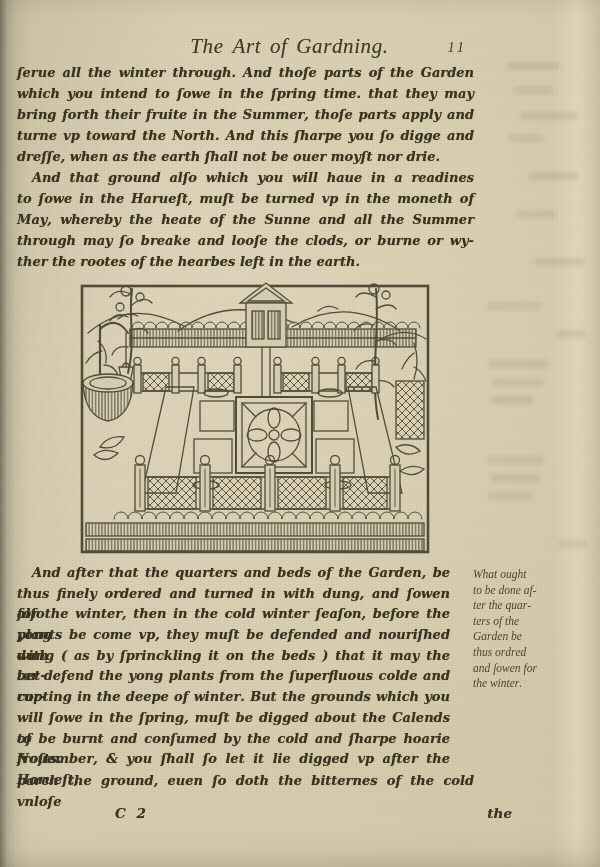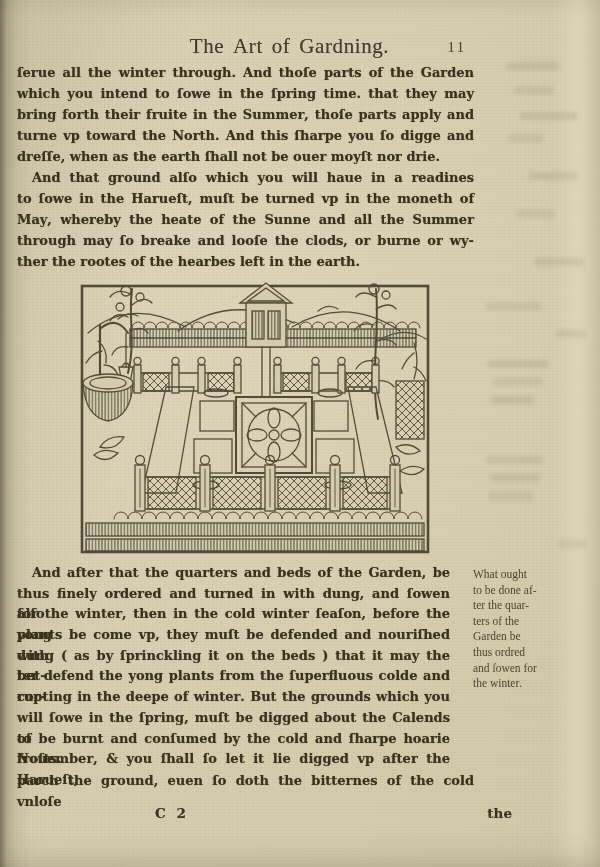--- a/index.html
+++ b/index.html
@@ -3,20 +3,21 @@
 <meta charset="utf-8">
 <style>
   html,body{margin:0;padding:0;}
   body{width:600px;height:867px;overflow:hidden;background:#b9af93;}
   .page{
     position:relative;width:600px;height:867px;
     background:
       radial-gradient(120% 85% at 42% 38%, rgba(242,236,214,.28), rgba(242,236,214,0) 62%),
       linear-gradient(100deg,#c8bea1 0%,#d6ccb0 26%,#d5cbad 62%,#d1c7a9 100%);
     font-kerning:none;
+    font-style:italic;
   }
   .page::before{ 
     content:"";position:absolute;inset:0;pointer-events:none;
     background:
       repeating-linear-gradient(0deg, rgba(92,85,62,.028) 0 1px, rgba(0,0,0,0) 1px 3px),
       repeating-linear-gradient(90deg, rgba(92,85,62,.022) 0 1px, rgba(0,0,0,0) 1px 4px);
   }
   .vignette{position:absolute;inset:0;pointer-events:none;
     box-shadow:inset 0 -20px 34px -22px rgba(96,90,66,.38), inset -16px 0 34px -24px rgba(118,110,86,.22), inset 0 14px 26px -22px rgba(96,90,66,.25);}
   .gutter{position:absolute;left:0;top:0;bottom:0;width:30px;pointer-events:none;
@@ -45,21 +46,21 @@
 
   
   .marginal{position:absolute;left:473px;top:567px;width:82px;color:#4b4433;
     font-family:"Liberation Serif",serif;font-size:11.5px;}
   .mn{height:15.6px;line-height:15.6px;white-space:nowrap;}
 
   
   .catchline{position:absolute;left:35px;top:805px;width:477px;display:flex;
     font-family:"DejaVu Serif",serif;font-weight:700;font-size:13.5px;color:#3a3426;
     text-shadow:0 0 .6px rgba(54,48,30,.5);}
-  .signature{margin-left:120px;letter-spacing:3px;}
+  .signature{margin-left:80px;letter-spacing:3px;}
   .catchword{margin-left:auto;}
 
   
   .woodcut{position:absolute;left:78px;top:281px;width:354px;height:276px;margin:0;}
   .woodcut svg{display:block;}
 
   
   .sm{position:absolute;height:8px;border-radius:4px;background:rgba(102,98,76,1);
     opacity:.14;filter:blur(2px);pointer-events:none;}
   .sm.g{background:rgba(96,102,74,1);opacity:.12;}

